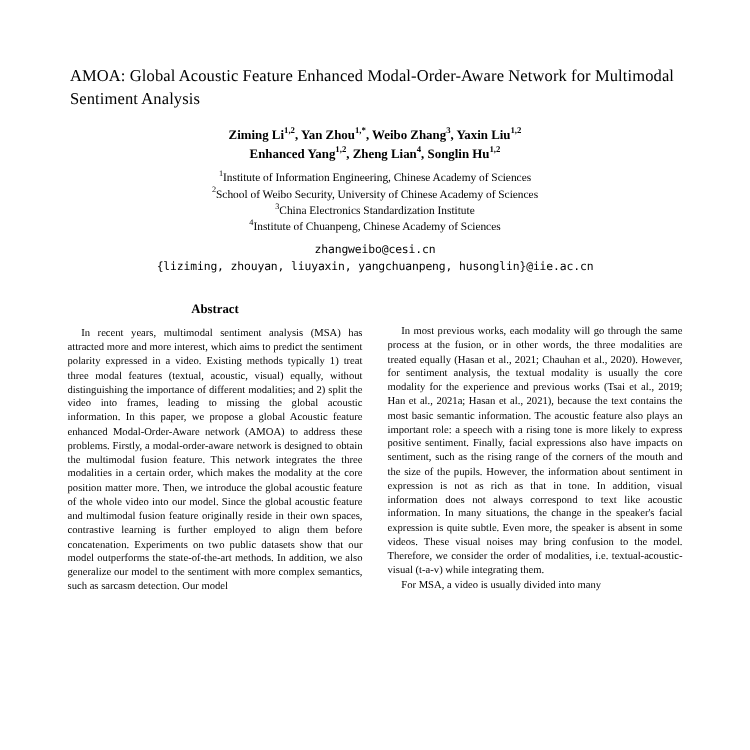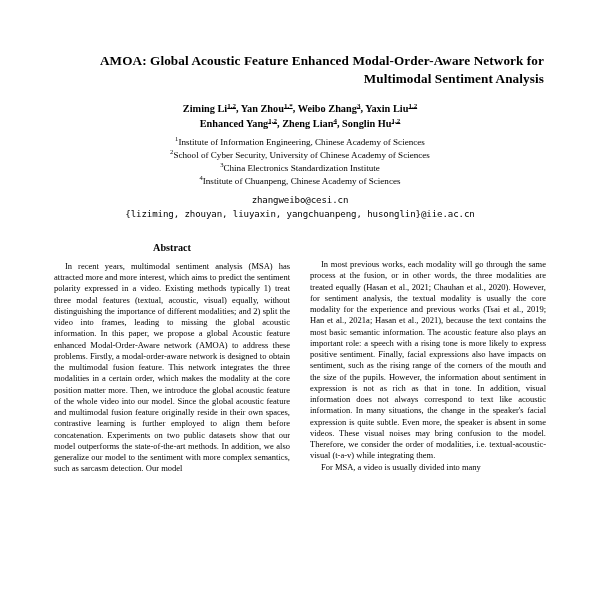--- a/index.html
+++ b/index.html
@@ -16,39 +16,38 @@
   }
   .page {
     width: 600px;
     height: 600px;
     box-sizing: border-box;
     padding: 52px 54px 0 54px;
     position: relative;
   }
   .title {
     font-size: 13.2px;
-    font-weight: bold;
-    text-align: right;
+    font-weight: normal;
+    text-align: left;
     line-height: 1.35;
     margin: 0 2px 14px 2px;
     letter-spacing: 0.1px;
   }
   .authors {
     font-size: 10.3px;
     font-weight: bold;
     text-align: center;
     line-height: 1.45;
     margin-bottom: 5px;
   }
   .authors sup {
     font-size: 7px;
     font-weight: bold;
     vertical-align: super;
     line-height: 0;
-    text-decoration: underline;
   }
   .affils {
     font-size: 9.1px;
     text-align: center;
     line-height: 1.42;
   }
   .affils .aff {
     display: block;
   }
   .affils sup {
@@ -104,21 +103,21 @@
 
   <div class="title">AMOA: Global Acoustic Feature Enhanced Modal-Order-Aware Network for Multimodal Sentiment Analysis</div>
 
   <div class="authors">
     <div><span>Ziming Li</span><sup>1,2</sup><span>, Yan Zhou</span><sup>1,*</sup><span>, Weibo Zhang</span><sup>3</sup><span>, Yaxin Liu</span><sup>1,2</sup></div>
     <div><span>Enhanced Yang</span><sup>1,2</sup><span>, Zheng Lian</span><sup>4</sup><span>, Songlin Hu</span><sup>1,2</sup></div>
   </div>
 
   <div class="affils">
     <span class="aff"><sup>1</sup><span>Institute of Information Engineering, Chinese Academy of Sciences</span></span>
-    <span class="aff"><sup>2</sup><span>School of Cyber Security, University of Chinese Academy of Sciences</span></span>
+    <span class="aff"><sup>2</sup><span>School of Weibo Security, University of Chinese Academy of Sciences</span></span>
     <span class="aff"><sup>3</sup><span>China Electronics Standardization Institute</span></span>
     <span class="aff"><sup>4</sup><span>Institute of Chuanpeng, Chinese Academy of Sciences</span></span>
   </div>
 
   <div class="emails">
     <span>zhangweibo@cesi.cn</span>
     <span>{liziming, zhouyan, liuyaxin, yangchuanpeng, husonglin}@iie.ac.cn</span>
   </div>
 
   <div class="columns">

